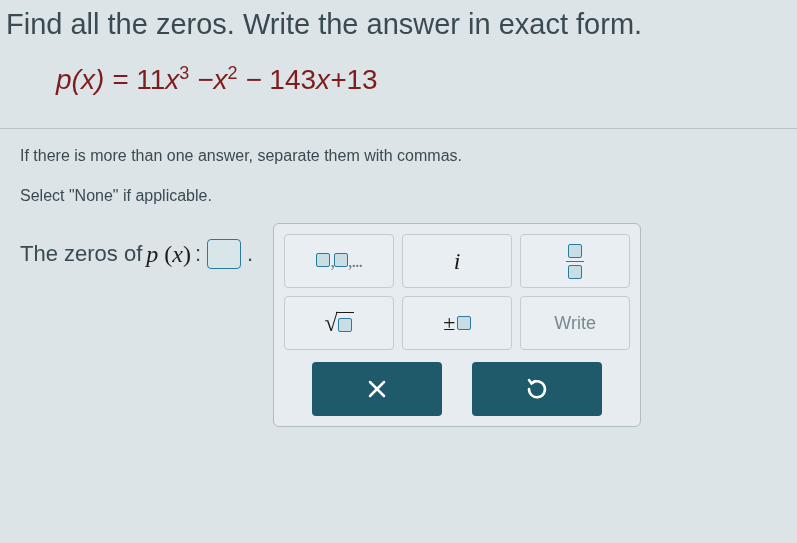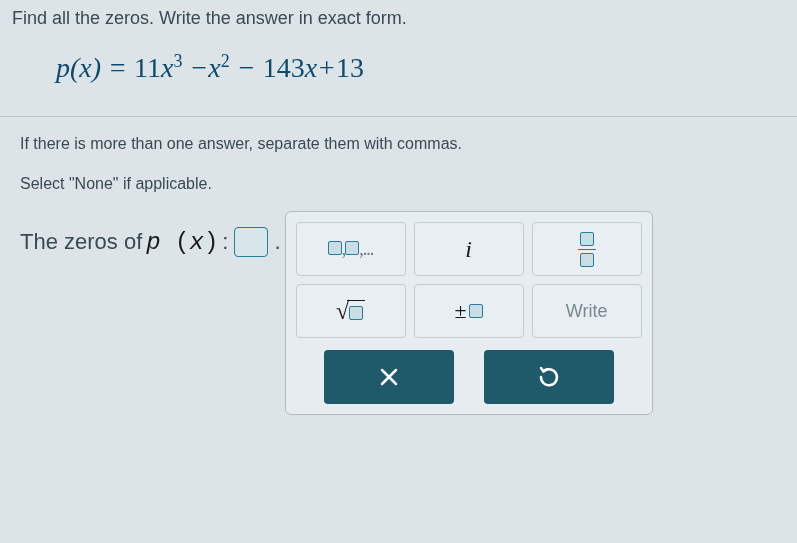--- a/index.html
+++ b/index.html
@@ -5,58 +5,58 @@
     * { margin: 0; padding: 0; box-sizing: border-box; }
     body {
       font-family: Arial, Helvetica, sans-serif;
       background: #dce4e8;
       width: 797px;
       height: 543px;
       overflow: hidden;
       color: #3a4a52;
     }
     .question-title {
-      font-size: 18px;
-      padding: 8px 0 12px 12px;
+      font-size: 29px;
+      padding: 8px 0 12px 6px;
       color: #3a4a52;
     }
     .equation {
-      font-family: Liberation Serif, serif;
+      font-family: Liberation Sans, sans-serif;
       font-size: 28px;
       padding: 10px 0 24px 56px;
       font-style: italic;
-      color: #0c4a6e;
+      color: #7f1d1d;
     }
     .equation .num { font-style: normal; }
     .equation sup { font-size: 18px; font-style: normal; vertical-align: super; }
     .divider {
       border-top: 1px solid #b8c4ca;
       margin: 8px 0 18px 0;
     }
     .instructions {
       font-size: 16px;
       color: #3a4a52;
       padding: 0 0 18px 20px;
     }
     .instructions .line2 { margin-top: 22px; }
     .answer-row {
       display: flex;
       align-items: flex-start;
       padding-left: 20px;
-      gap: 4px;
+      gap: 20px;
     }
     .answer-prompt {
       font-size: 22px;
       color: #3a4a52;
       display: flex;
       align-items: center;
       padding-top: 16px;
     }
     .answer-prompt .pxtext {
-      font-family: Liberation Mono, monospace;
+      font-family: Liberation Serif, serif;
       font-style: italic;
       font-size: 24px;
       margin: 0 4px;
       color: #1a1a1a;
     }
     .answer-prompt .paren { font-style: normal; }
     .input-box {
       width: 34px;
       height: 30px;
       border: 1.5px solid #2a7a9e;

